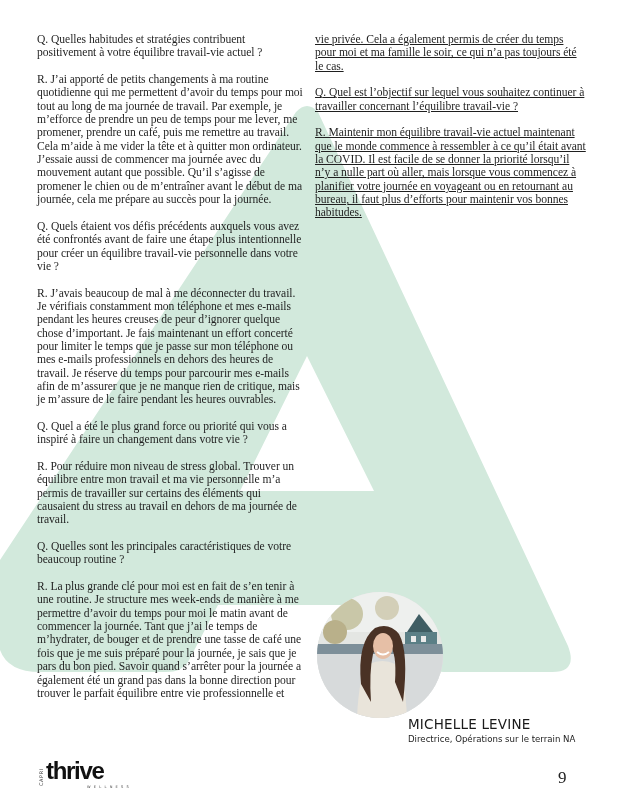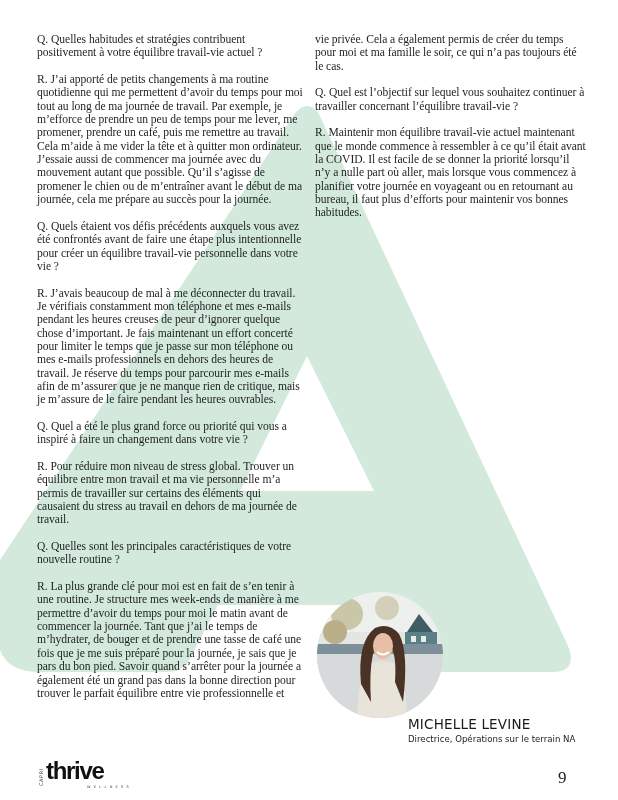--- a/index.html
+++ b/index.html
@@ -1,20 +1,20 @@
 <!DOCTYPE html>
 <html><head>
 <meta charset="utf-8">
 <style>
   html, body { margin: 0; padding: 0; }
   body { width: 618px; height: 800px; background: #ffffff; position: relative; overflow: hidden; font-family: "Liberation Serif", "DejaVu Serif", serif; color: #1f1f1f; }
   .bg-a { position: absolute; left: 0; top: 0; width: 618px; height: 800px; z-index: 0; }
   .col { position: absolute; top: 33px; z-index: 2; font-size: 11.6px; line-height: 13.35px; letter-spacing: -0.05px; }
   .col-left { left: 37px; width: 268px; }
-  .col-right { left: 315px; width: 272px; }
+  .col-right { left: 315px; width: 272px; text-decoration: underline; }
   .col p { margin: 0 0 13.35px 0; }
   .photo { position: absolute; left: 317px; top: 592px; width: 126px; height: 126px; border-radius: 50%; overflow: hidden; z-index: 3; background: #d9dde0; }
   .person-name { position: absolute; left: 408px; top: 716px; z-index: 3; font-family: "DejaVu Sans", "Liberation Sans", sans-serif; font-size: 13.5px; letter-spacing: 0.2px; color: #1a1a1a; }
   .person-title { position: absolute; left: 408px; top: 734px; z-index: 3; font-family: "DejaVu Sans", "Liberation Sans", sans-serif; font-size: 8.6px; color: #222; }
   .logo { position: absolute; left: 38px; top: 760px; z-index: 3; }
   .logo-capri { position: absolute; left: 0; top: 2px; font-family: "DejaVu Sans", sans-serif; font-size: 5px; letter-spacing: 0.6px; color: #333; transform: rotate(-90deg); transform-origin: left top; top: 26px; }
   .logo-thrive { position: absolute; left: 8px; top: -3px; font-family: Liberation Sans, sans-serif; font-weight: bold; font-size: 24px; letter-spacing: -1.3px; color: #111; }
   .logo-wellness { position: absolute; left: 49px; top: 25px; font-family: "DejaVu Sans", sans-serif; font-size: 3.6px; letter-spacing: 3.2px; color: #444; white-space: nowrap; }
   .page-number { position: absolute; left: 558px; top: 768px; z-index: 3; font-size: 17px; color: #222; }
 </style>
@@ -42,21 +42,21 @@
        Z"></path>
 </svg>
 
 <div class="col col-left">
   <p>Q. Quelles habitudes et stratégies contribuent positivement à votre équilibre travail-vie actuel ?</p>
   <p>R. J’ai apporté de petits changements à ma routine quotidienne qui me permettent d’avoir du temps pour moi tout au long de ma journée de travail. Par exemple, je m’efforce de prendre un peu de temps pour me lever, me promener, prendre un café, puis me remettre au travail. Cela m’aide à me vider la tête et à quitter mon ordinateur. J’essaie aussi de commencer ma journée avec du mouvement autant que possible. Qu’il s’agisse de promener le chien ou de m’entraîner avant le début de ma journée, cela me prépare au succès pour la journée.</p>
   <p>Q. Quels étaient vos défis précédents auxquels vous avez été confrontés avant de faire une étape plus intentionnelle pour créer un équilibre travail-vie personnelle dans votre vie ?</p>
   <p>R. J’avais beaucoup de mal à me déconnecter du travail. Je vérifiais constamment mon téléphone et mes e-mails pendant les heures creuses de peur d’ignorer quelque chose d’important. Je fais maintenant un effort concerté pour limiter le temps que je passe sur mon téléphone ou mes e-mails professionnels en dehors des heures de travail. Je réserve du temps pour parcourir mes e-mails afin de m’assurer que je ne manque rien de critique, mais je m’assure de le faire pendant les heures ouvrables.</p>
   <p>Q. Quel a été le plus grand force ou priorité qui vous a inspiré à faire un changement dans votre vie ?</p>
   <p>R. Pour réduire mon niveau de stress global. Trouver un équilibre entre mon travail et ma vie personnelle m’a permis de travailler sur certains des éléments qui causaient du stress au travail en dehors de ma journée de travail.</p>
-  <p>Q. Quelles sont les principales caractéristiques de votre nouvelle routine ?</p>
+  <p>Q. Quelles sont les principales caractéristiques de votre beaucoup routine ?</p>
   <p>R. La plus grande clé pour moi est en fait de s’en tenir à une routine. Je structure mes week-ends de manière à me permettre d’avoir du temps pour moi le matin avant de commencer la journée. Tant que j’ai le temps de m’hydrater, de bouger et de prendre une tasse de café une fois que je me suis préparé pour la journée, je sais que je pars du bon pied. Savoir quand s’arrêter pour la journée a également été un grand pas dans la bonne direction pour trouver le parfait équilibre entre vie professionnelle et</p>
 </div>
 
 <div class="col col-right">
   <p>vie privée. Cela a également permis de créer du temps pour moi et ma famille le soir, ce qui n’a pas toujours été le cas.</p>
   <p>Q. Quel est l’objectif sur lequel vous souhaitez continuer à travailler concernant l’équilibre travail-vie ?</p>
   <p>R. Maintenir mon équilibre travail-vie actuel maintenant que le monde commence à ressembler à ce qu’il était avant la COVID. Il est facile de se donner la priorité lorsqu’il n’y a nulle part où aller, mais lorsque vous commencez à planifier votre journée en voyageant ou en retournant au bureau, il faut plus d’efforts pour maintenir vos bonnes habitudes.</p>
 </div>
 
 <div class="photo">

